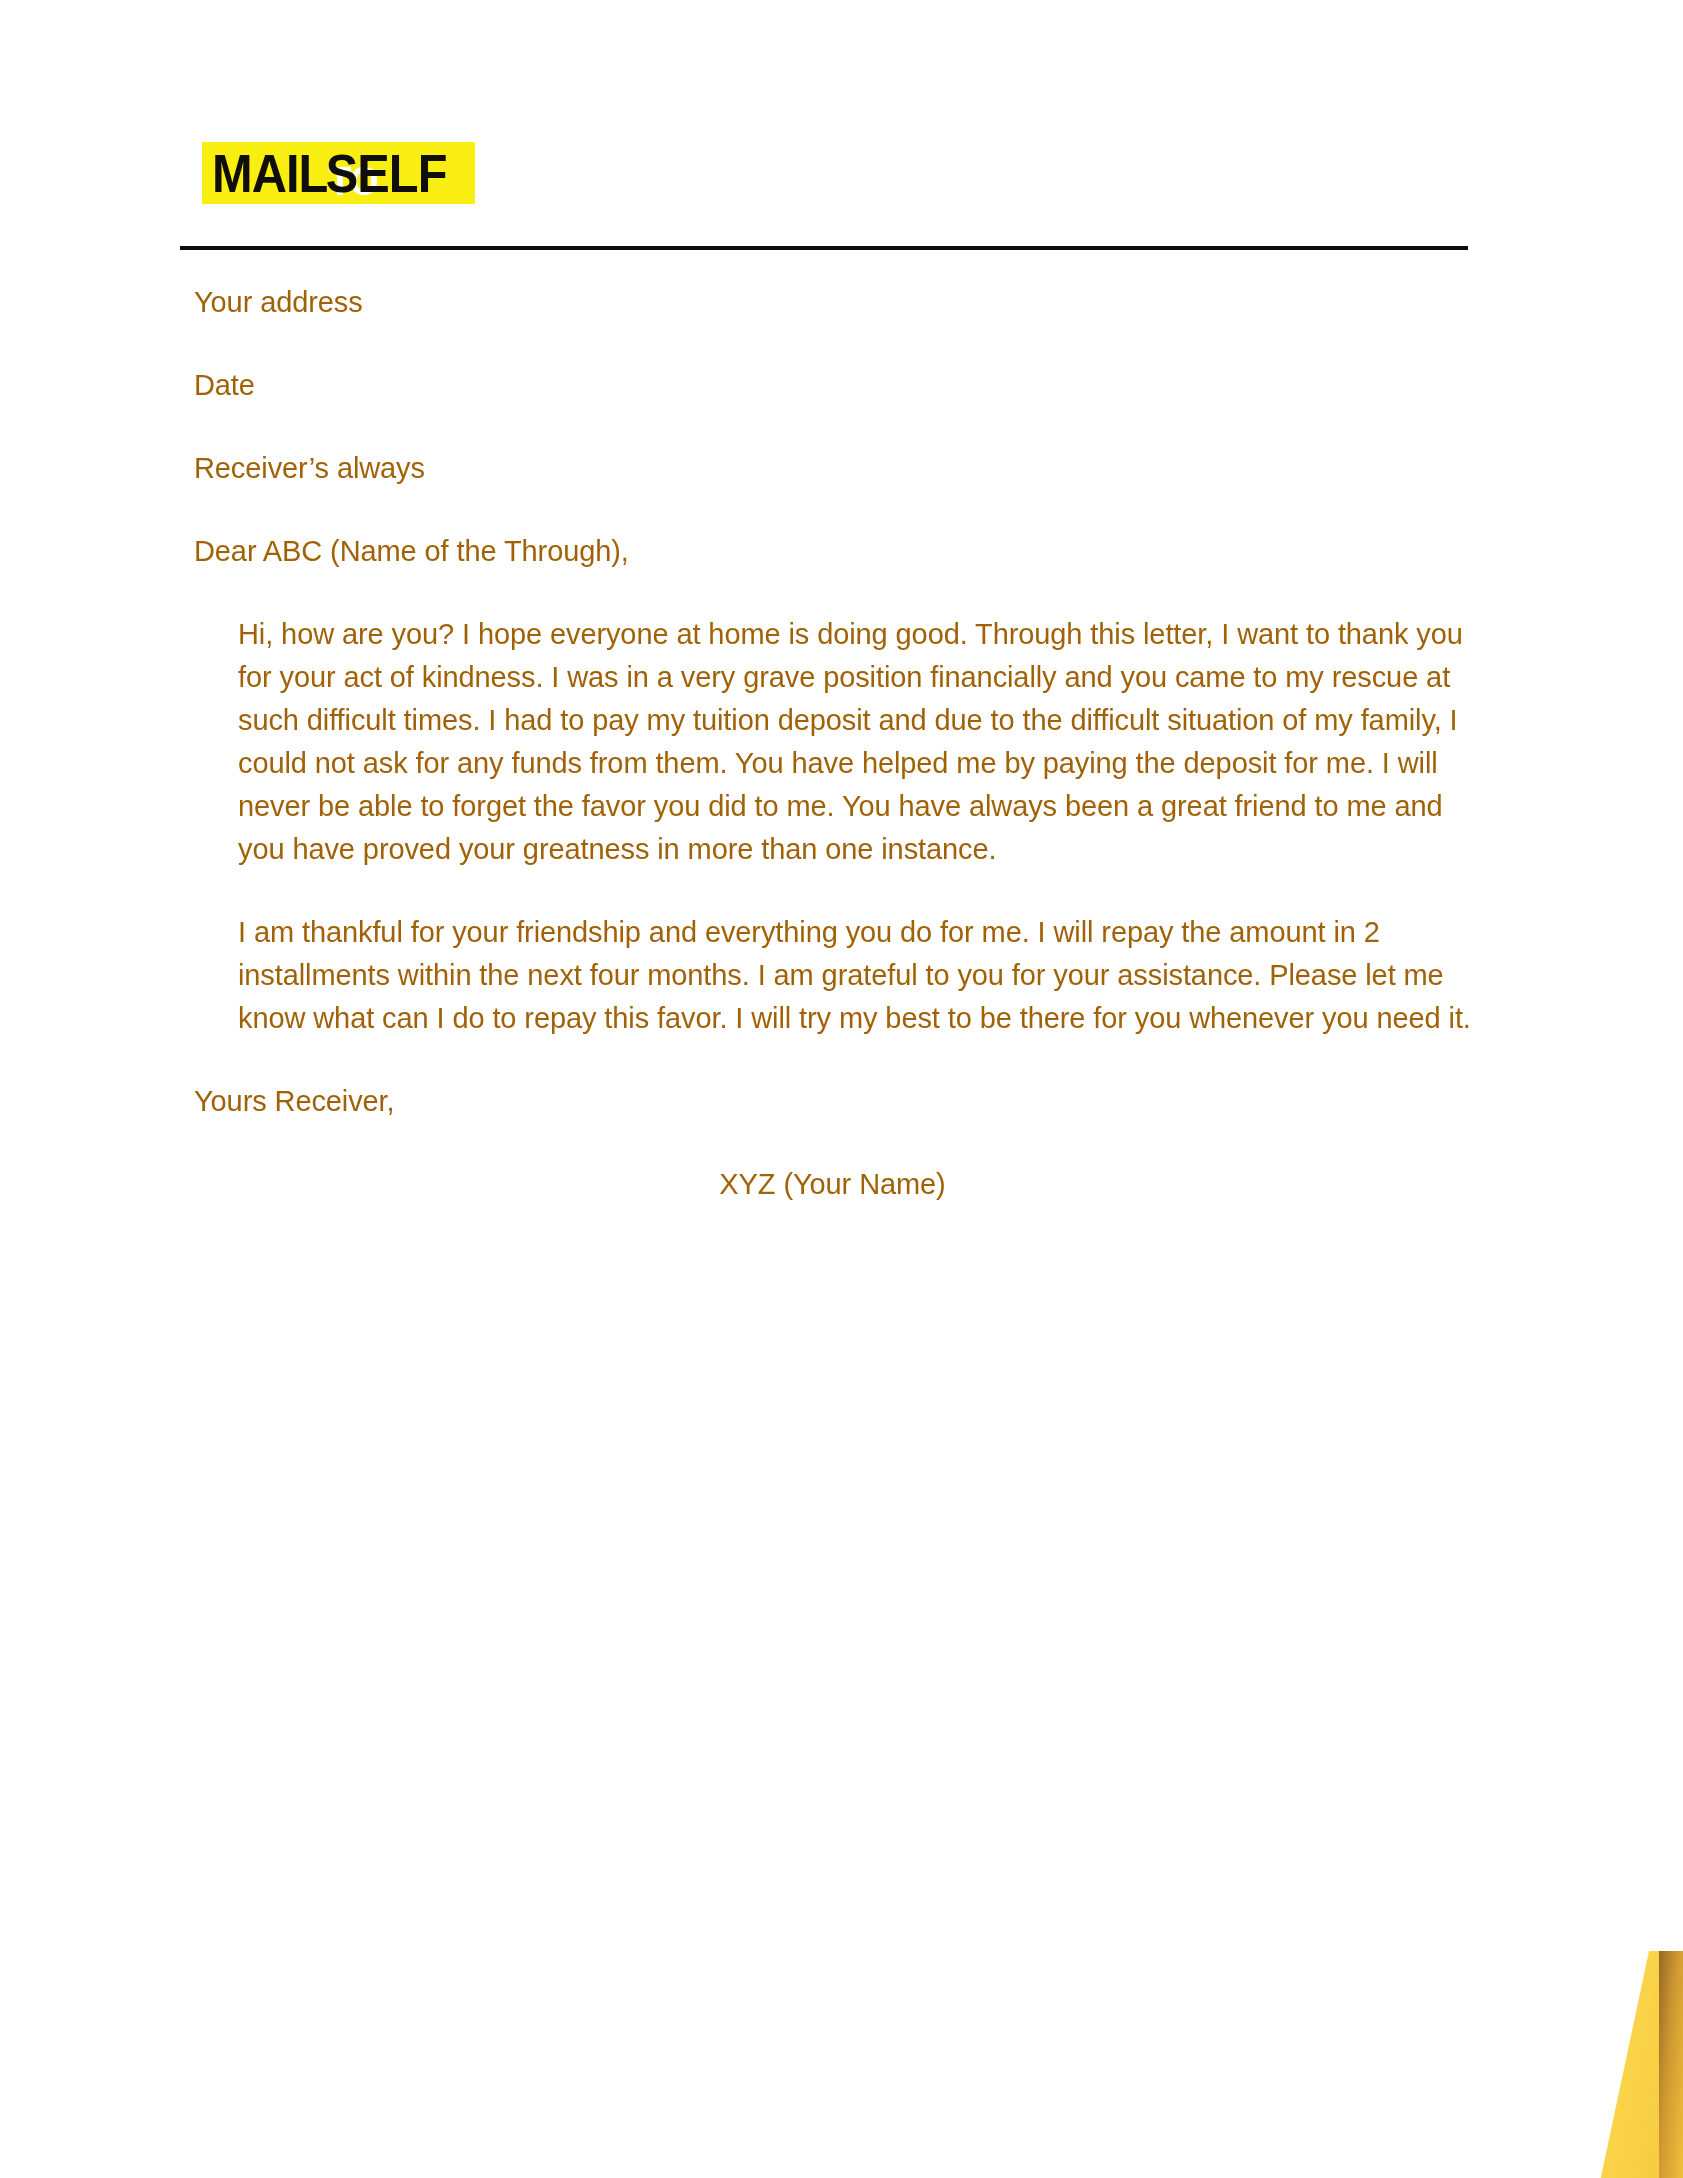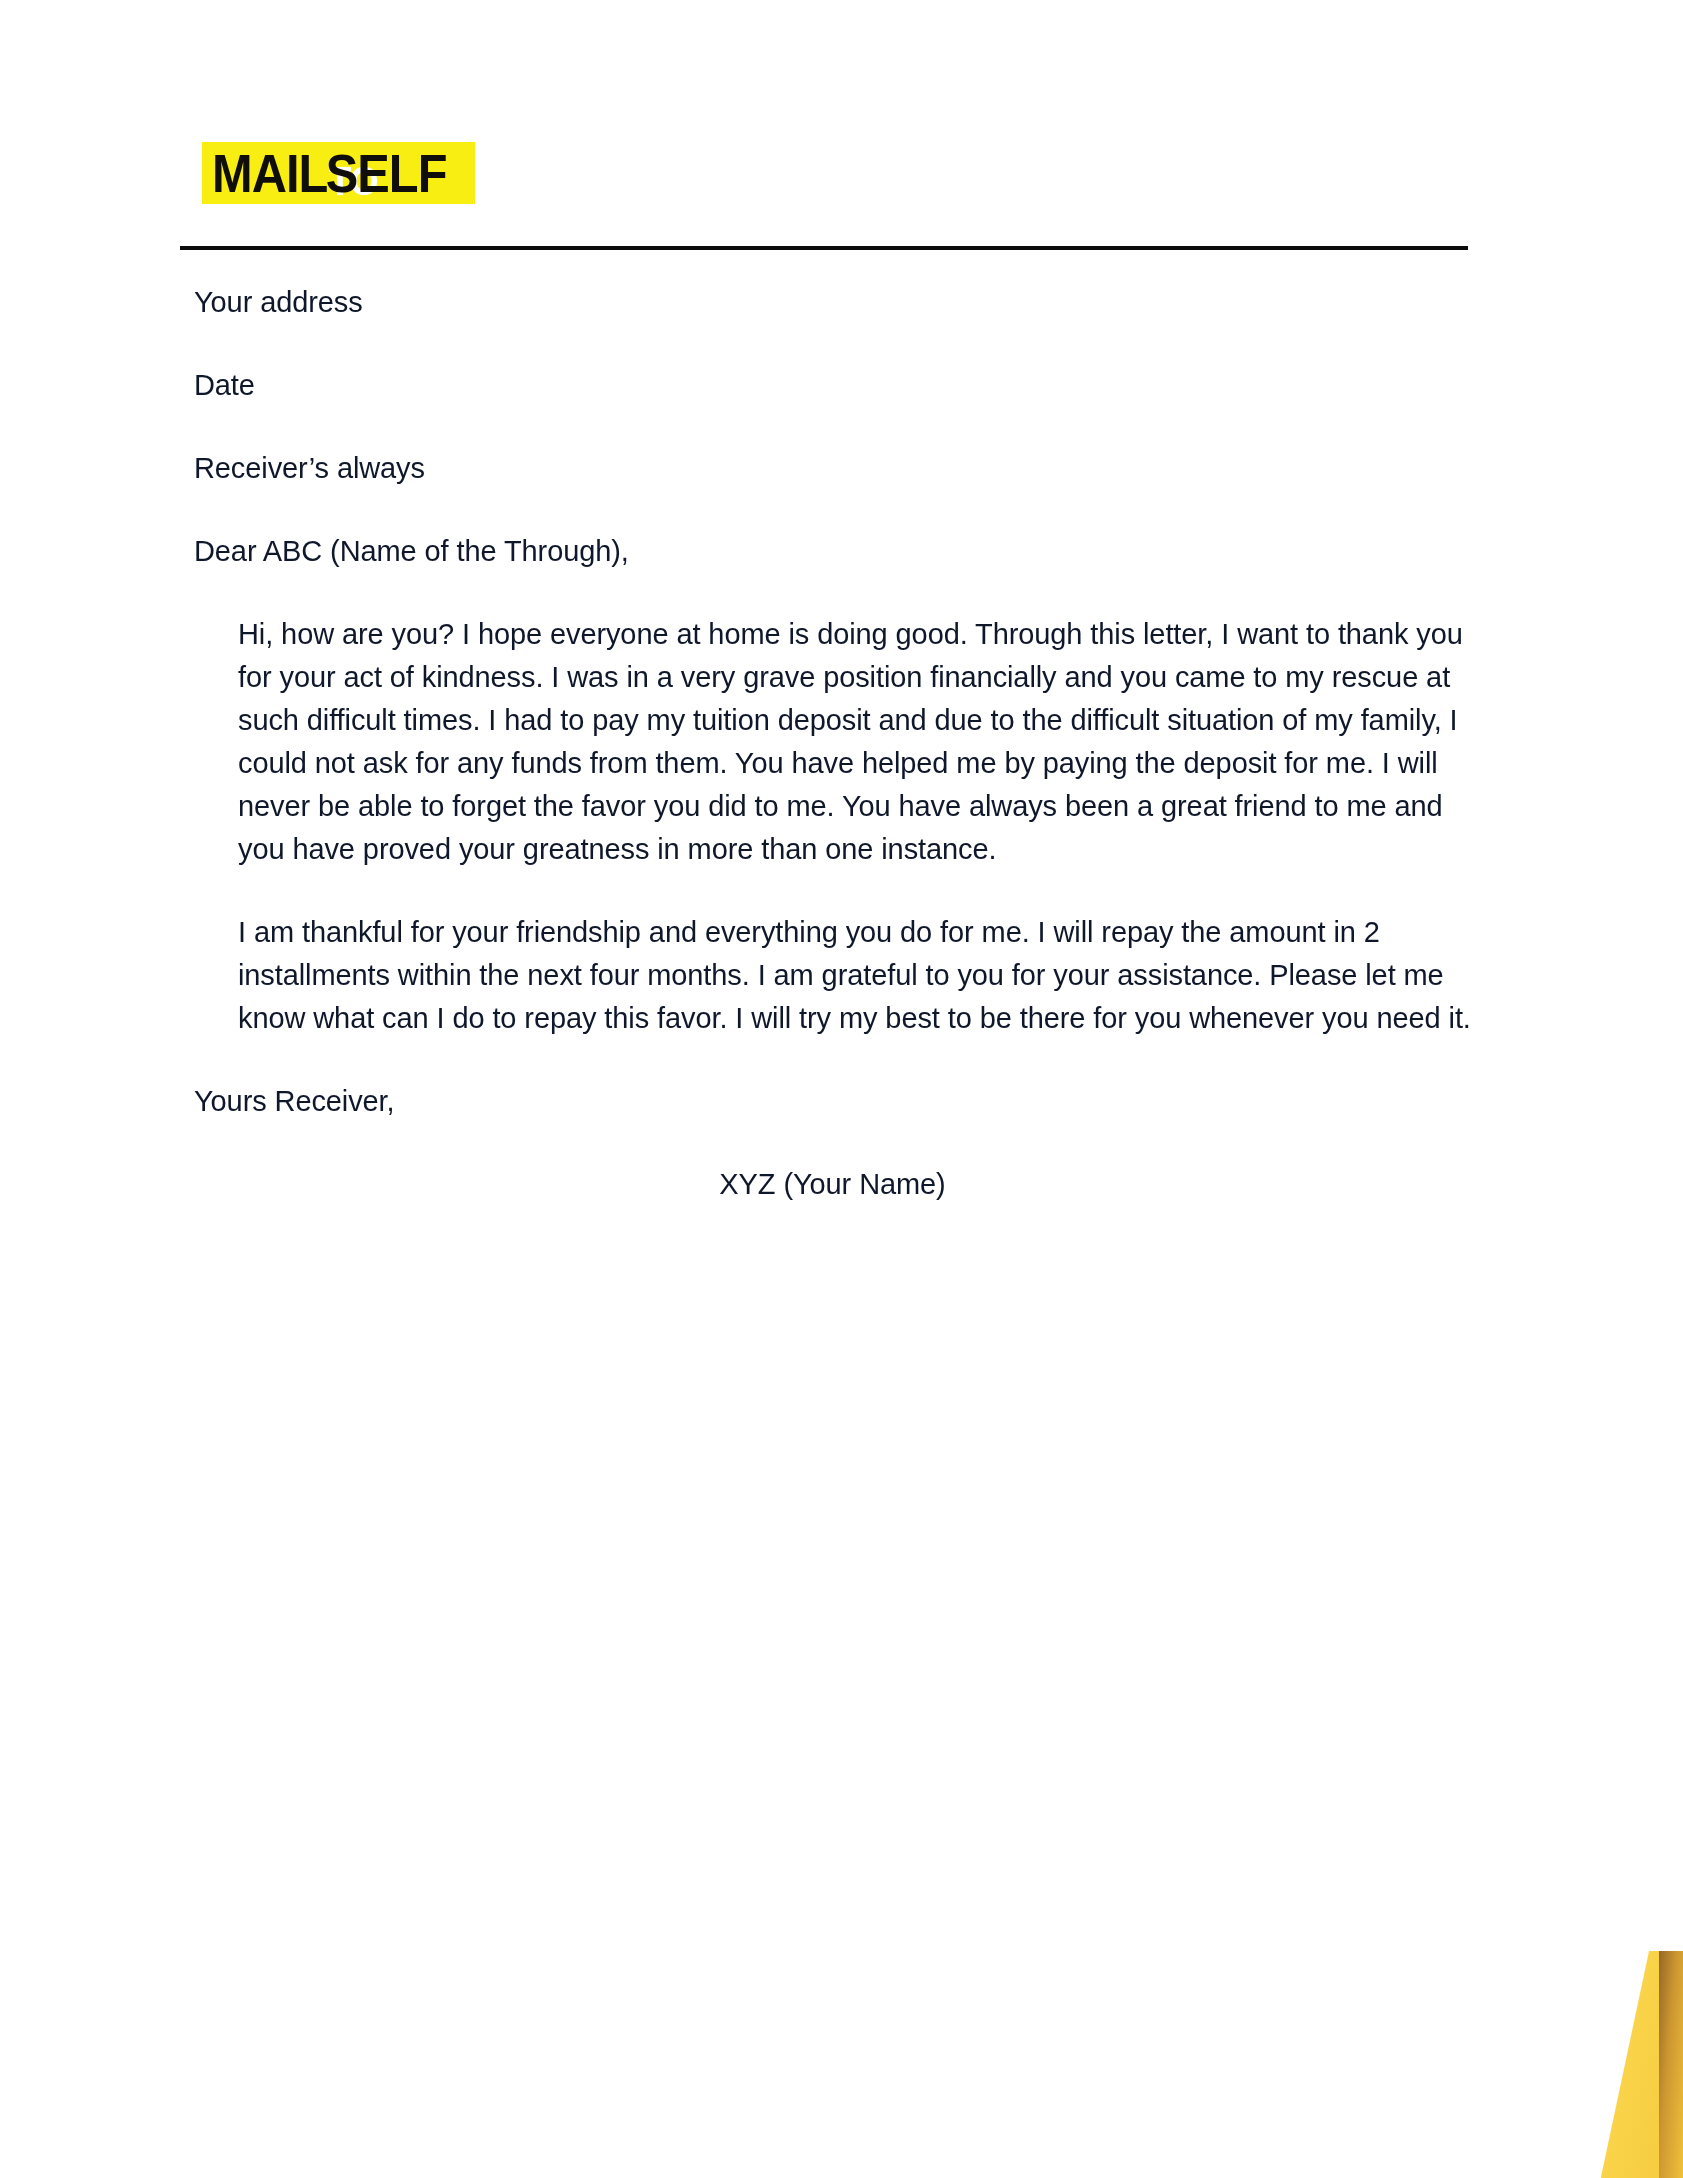--- a/index.html
+++ b/index.html
@@ -76,21 +76,21 @@
   .letter {
     position: absolute;
     left: 194px;
     top: 281px;
     width: 1277px;
   }
   .letter p {
     margin: 0 0 36px 0;
     font-size: 29px;
     line-height: 43px;
-    color: #0f172a;
+    color: #a16207;
     font-family: "Liberation Sans", sans-serif;
     letter-spacing: -0.1px;
   }
   .letter p.short { margin-bottom: 40px; }
   .letter p.para  { margin-bottom: 40px; margin-left: 44px; }
   .letter p:last-child { margin-bottom: 0; text-align: center; }
 
   
   .corner-deco {
     position: absolute;

